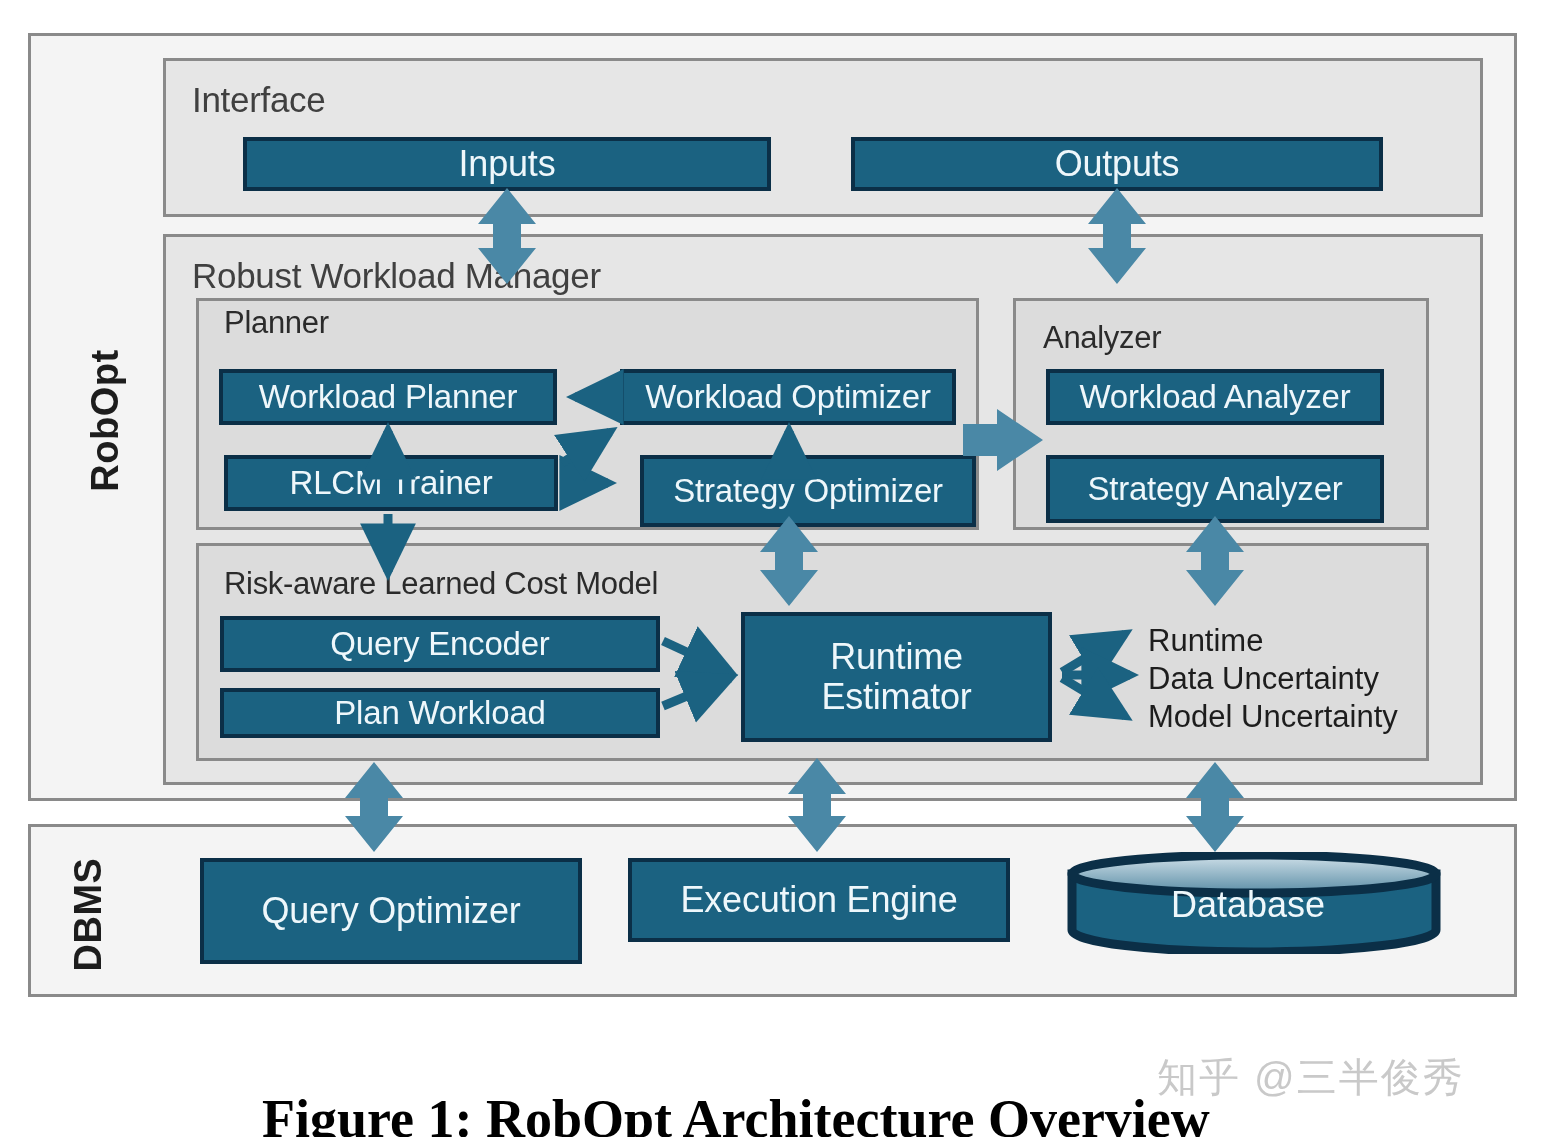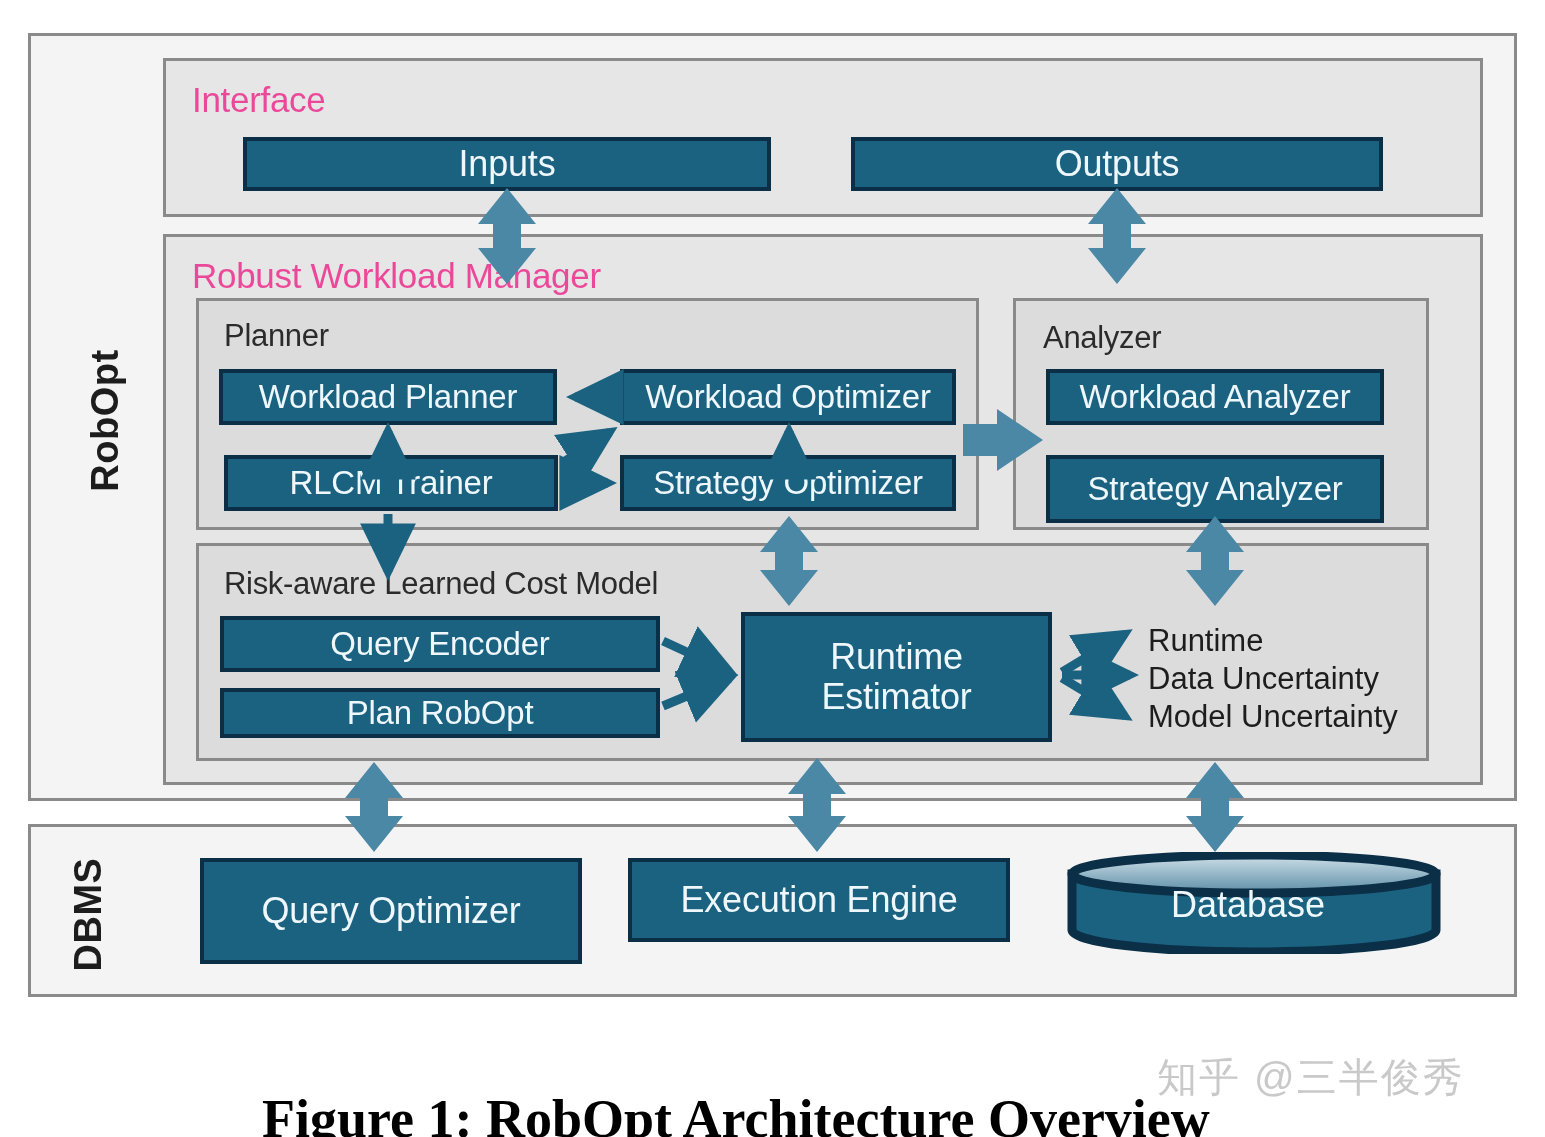--- a/index.html
+++ b/index.html
@@ -4,21 +4,21 @@
 <style>
   html,body{margin:0;padding:0;background:#ffffff;}
   body{font-family:"Liberation Sans","DejaVu Sans",sans-serif;}
   #page{position:relative;width:1545px;height:1137px;background:#ffffff;overflow:hidden;}
 
   
   .outer{position:absolute;background:#f4f4f4;border:3px solid #8a8a8a;box-sizing:border-box;}
   .group{position:absolute;background:#e6e6e6;border:3px solid #8a8a8a;box-sizing:border-box;}
   .subgroup{position:absolute;background:#dcdcdc;border:3px solid #8a8a8a;box-sizing:border-box;}
 
-  .grp-title{position:absolute;color:#ec4899;font-size:35px;line-height:1;letter-spacing:-0.3px;white-space:nowrap;}
+  .grp-title{position:absolute;color:#404040;font-size:35px;line-height:1;letter-spacing:-0.3px;white-space:nowrap;}
   .sub-title{position:absolute;color:#2b2b2b;font-size:31px;line-height:1;letter-spacing:-0.3px;white-space:nowrap;}
 
   
   .vlabel{position:absolute;color:#1d1d1d;font-size:38px;font-weight:700;letter-spacing:0.5px;
           transform-origin:center center;white-space:nowrap;}
 
   
   .node{position:absolute;box-sizing:border-box;background:#1b6281;border:4px solid #0b2f47;
         display:flex;align-items:center;justify-content:center;color:#eef7fb;
         font-size:36px;line-height:1.06;text-align:center;letter-spacing:-0.2px;}
@@ -52,38 +52,38 @@
   <div class="group" style="left:163px;top:58px;width:1320px;height:159px;"></div>
   <div class="grp-title" style="left:192px;top:82px;">Interface</div>
 
   <div class="node" style="left:243px;top:137px;width:528px;height:54px;">Inputs</div>
   <div class="node" style="left:851px;top:137px;width:532px;height:54px;">Outputs</div>
 
   <div class="group" style="left:163px;top:234px;width:1320px;height:551px;"></div>
   <div class="grp-title" style="left:192px;top:258px;">Robust Workload Manager</div>
 
   <div class="subgroup" style="left:196px;top:298px;width:783px;height:232px;"></div>
-  <div class="sub-title" style="left:224px;top:320px;">Planner</div>
+  <div class="sub-title" style="left:224px;top:307px;">Planner</div>
 
   <div class="node small" style="left:219px;top:369px;width:338px;height:56px;">Workload Planner</div>
   <div class="node small" style="left:620px;top:369px;width:336px;height:56px;">Workload Optimizer</div>
   <div class="node small" style="left:224px;top:455px;width:334px;height:56px;">RLCM Trainer</div>
-  <div class="node small" style="left:620px;top:455px;width:336px;height:56px;">Strategy Optimizer</div>
+  <div class="node small" style="left:640px;top:455px;width:336px;height:72px;">Strategy Optimizer</div>
 
   <div class="subgroup" style="left:1013px;top:298px;width:416px;height:232px;"></div>
   <div class="sub-title" style="left:1043px;top:322px;">Analyzer</div>
 
   <div class="node small" style="left:1046px;top:369px;width:338px;height:56px;">Workload Analyzer</div>
   <div class="node small" style="left:1046px;top:455px;width:338px;height:68px;">Strategy Analyzer</div>
 
   <div class="subgroup" style="left:196px;top:543px;width:1233px;height:218px;"></div>
   <div class="sub-title" style="left:224px;top:568px;">Risk-aware Learned Cost Model</div>
 
   <div class="node small" style="left:220px;top:616px;width:440px;height:56px;">Query Encoder</div>
-  <div class="node small" style="left:220px;top:688px;width:440px;height:50px;">Plan RobOpt</div>
+  <div class="node small" style="left:220px;top:688px;width:440px;height:50px;">Plan Workload</div>
   <div class="node two" style="left:741px;top:612px;width:311px;height:130px;white-space:pre-line;">Runtime
 Estimator</div>
 
   <div class="textlist" style="left:1148px;top:622px;">Runtime
 Data Uncertainty
 Model Uncertainty</div>
 
   <div class="outer" style="left:28px;top:824px;width:1489px;height:173px;"></div>
 
   <div class="vlabel" style="left:-22px;top:893px;width:220px;text-align:center;transform:rotate(-90deg);">DBMS</div>

